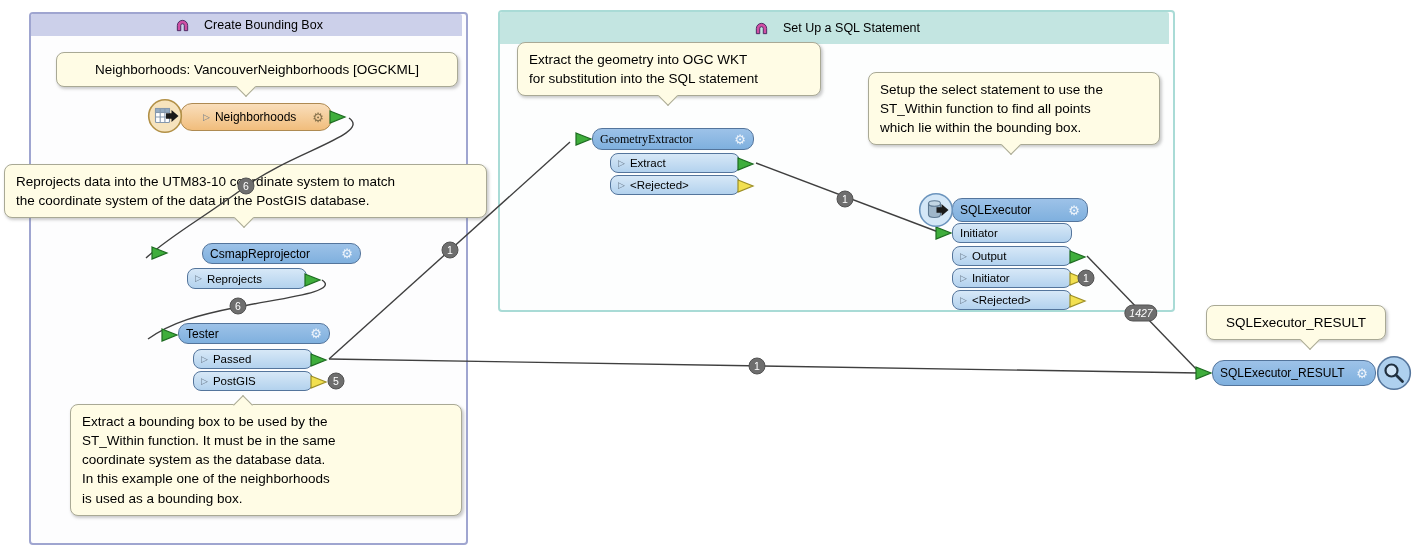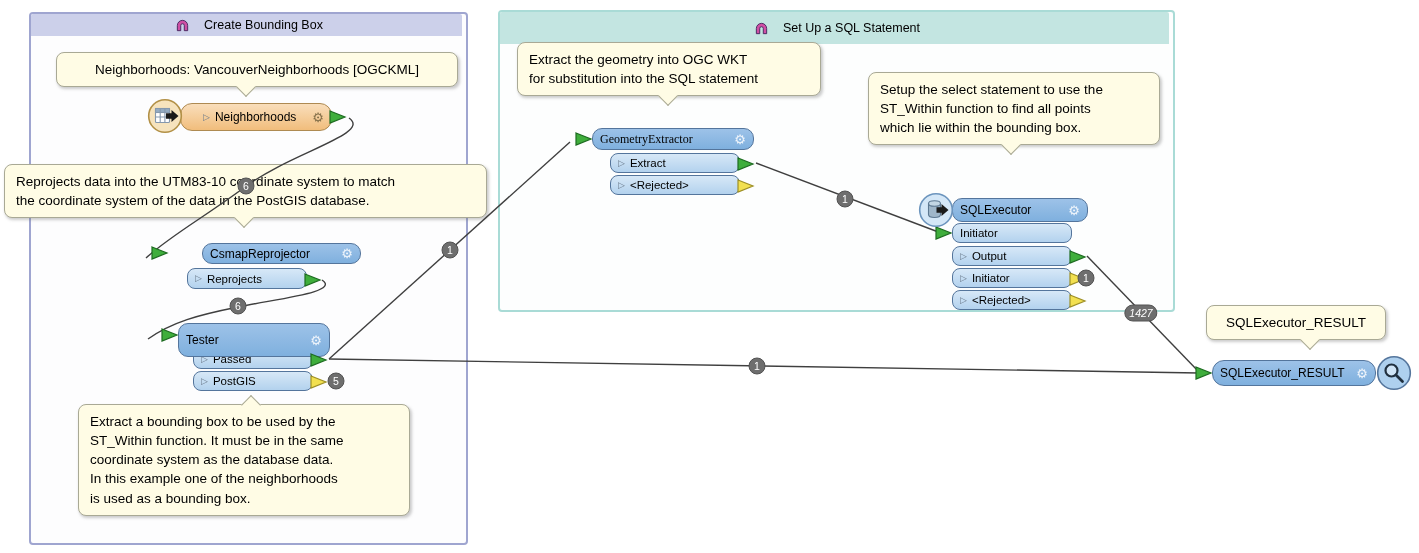--- a/index.html
+++ b/index.html
@@ -69,21 +69,21 @@
       </svg>
       <span class="lbl">Set Up a SQL Statement</span>
     </div>
   </div>
 
   <div class="callout center tail-b" style="left:56px;top:52px;width:402px;--tx:182px;">Neighborhoods: VancouverNeighborhoods [OGCKML]</div>
 
   <div class="callout tail-b" style="left:4px;top:164px;width:483px;--tx:232px;">Reprojects data into the UTM83-10 coordinate system to match
 the coordinate system of the data in the PostGIS database.</div>
 
-  <div class="callout tail-t" style="left:78px;top:404px;width:332px;--tx:165px;">Extract a bounding box to be used by the
+  <div class="callout tail-t" style="left:70px;top:404px;width:392px;--tx:165px;">Extract a bounding box to be used by the
 ST_Within function. It must be in the same
 coordinate system as the database data.
 In this example one of the neighborhoods
 is used as a bounding box.</div>
 
   <div class="callout tail-b" style="left:868px;top:72px;width:292px;--tx:135px;">Setup the select statement to use the
 ST_Within function to find all points
 which lie within the bounding box.</div>
 
   <div class="callout tail-b" style="left:517px;top:42px;width:304px;--tx:143px;">Extract the geometry into OGC WKT
@@ -133,21 +133,21 @@
       <path class="ag" d="M1 1 L16 7 L1 13 Z"></path>
     </svg>
   <div class="port" style="left:187px;top:268px;width:120px;height:21px;">
     <span class="marker">▷</span>
     <span class="lbl">Reprojects</span>
   </div>
   <svg class="arr" style="left:304px;top:273px;">
       <path class="ag" d="M1 1 L16 7 L1 13 Z"></path>
     </svg>
 
-  <div class="nhead" style="left:178px;top:323px;width:152px;height:34px;">
+  <div class="nhead" style="left:178px;top:323px;width:152px;height:21px;">
     <span class="lbl">Tester</span>
     <span class="gear">⚙</span>
   </div>
   <svg class="arr" style="left:161px;top:328px;">
       <path class="ag" d="M1 1 L16 7 L1 13 Z"></path>
     </svg>
   <div class="port" style="left:193px;top:349px;width:120px;height:20px;">
     <span class="marker">▷</span>
     <span class="lbl">Passed</span>
   </div>

